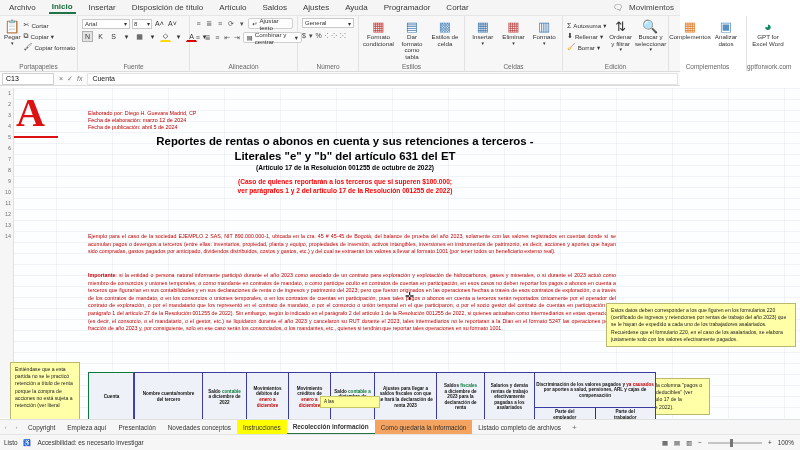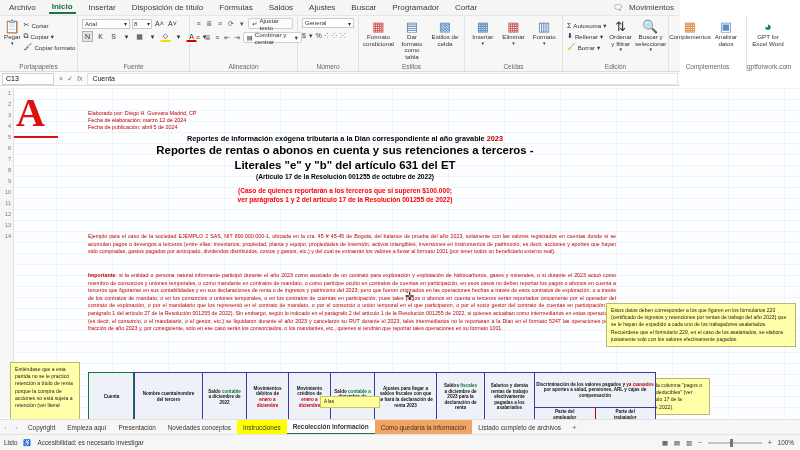--- a/index.html
+++ b/index.html
@@ -125,24 +125,24 @@
 </head>
 <body>
 
 <div id="app">
 
   <div class="menubar">
     <div class="mi">Archivo</div>
     <div class="mi active">Inicio</div>
     <div class="mi">Insertar</div>
     <div class="mi">Disposición de título</div>
-    <div class="mi">Fórmulas</div>
+    <div class="mi">Artículo</div>
     <div class="mi">Saldos</div>
     <div class="mi">Ajustes</div>
-    <div class="mi">Buscar</div>
+    <div class="mi">Ayuda</div>
     <div class="mi">Programador</div>
     <div class="mi">Cortar</div>
     <div class="menubar-right">
       <span>🗨</span>
       <span>Movimientos</span>
     </div>
   </div>
 
   <div class="ribbon">
 
@@ -380,23 +380,20 @@
     <div class="logo-underline"></div>
   </div>
 
   <div class="redmeta">
     <div>Elaborado por: Diego H. Guevara Madrid, CP</div>
     <div>Fecha de elaboración:  marzo 12 de 2024</div>
     <div>Fecha de publicación:  abril 5 de 2024</div>
   </div>
 
   <div class="titleblock">
-    <div class="t0">
-      <span>Reportes de información exógena tributaria a la Dian correspondiente al año gravable </span><span class="yr">2023</span>
-    </div>
     <div class="t1">Reportes de rentas o abonos en cuenta y sus retenciones a terceros -</div>
     <div class="t1">Literales "e" y "b" del artículo 631 del ET</div>
     <div class="t3">(Artículo 17 de la Resolución 001255 de octubre  de  2022)</div>
     <div class="t4">
       <div>(Caso de quienes reportarán a los terceros que si superen $100.000;</div>
       <div>ver parágrafos 1 y 2  del artículo  17 de la Resolución 001255 de 2022)</div>
     </div>
   </div>
 
   <div class="para" id="p1">Ejemplo para el caso de la sociedad EJEMPLO 2 SAS, NIT 890.000.000-1, ubicada en la cra. 45 # 45-45 de Bogotá, del balance de prueba del año 2023, solamente con las valores registrados en cuentas donde sí se acumulan pagos o devengos a terceros (entre ellas: inventarios, propiedad, planta y equipo, propiedades de inversión, activos intangibles, inversiones en instrumentos de patrimonio, es decir, acciones y aportes que hayan sido compradas, gastos pagados por anticipado, dividendos distribuidos, costos y gastos, etc.) y del cual se extraerán los valores a llevar al formato 1001 (por tener todos un beneficiario externo real).</div>

